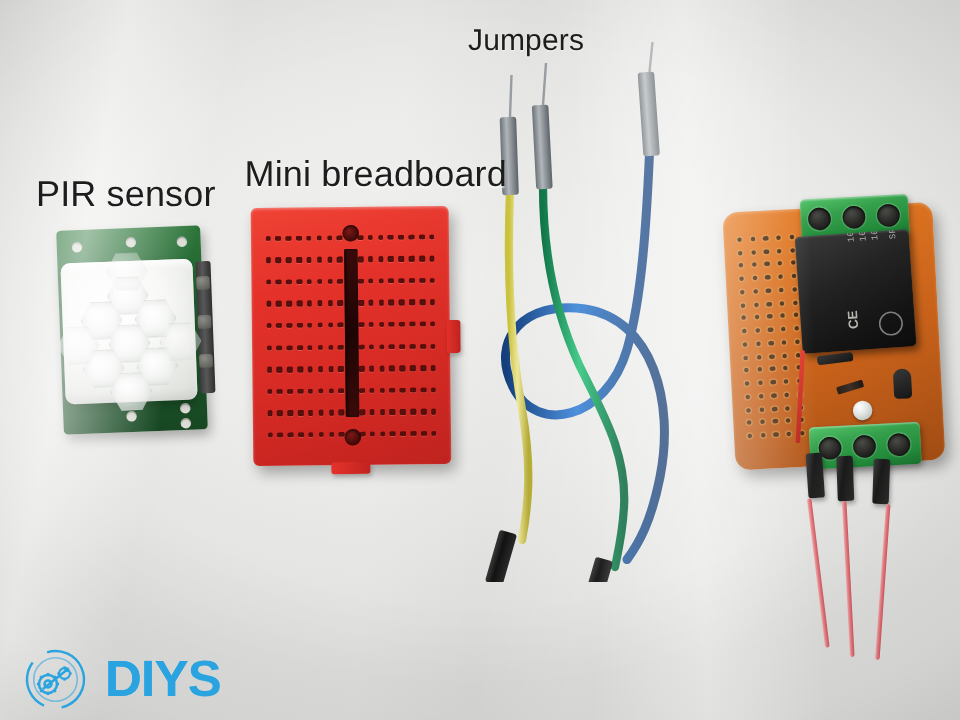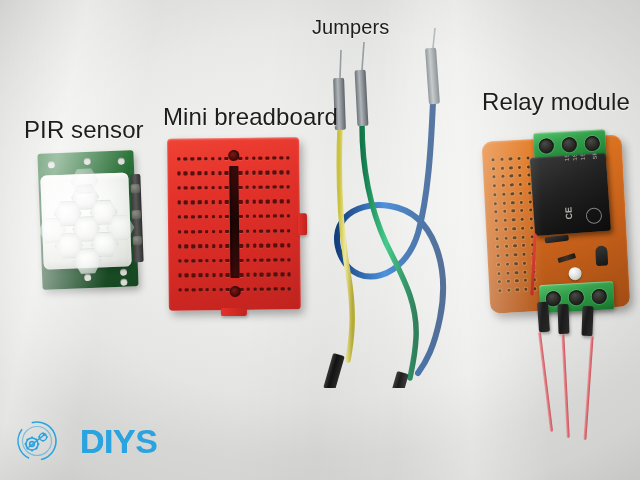--- a/index.html
+++ b/index.html
@@ -284,25 +284,25 @@
     position: absolute;
     width: 3px;
     background: linear-gradient(90deg, #f2a8ab, #e0767c 50%, #c9565d);
     border-radius: 2px;
   }
 
   
   #logo {
     position: absolute;
     left: 14px;
-    bottom: 16px;
+    bottom: 4px;
     height: 46px;
     display: flex;
     align-items: center;
-    gap: 20px;
+    gap: 10px;
   }
   #logo-mark { width: 46px; height: 46px; display:block; }
   .logo-text {
     font-family: "Liberation Sans", sans-serif;
     font-size: 34px;
     font-weight: bold;
     letter-spacing: -0.5px;
     line-height: 1;
     display: flex;
     align-items: baseline;
@@ -709,21 +709,20 @@
     <div class="pinkwire" style="left:36px; top:32px; height:104px; transform:rotate(-3deg);"></div>
     <div class="pinkwire" style="left:59px; top:34px; height:104px; transform:rotate(4deg);"></div>
   </div>
 
   <div class="surface-texture"></div>
   <div class="vignette"></div>
 
   <div class="label" id="label-bread">Mini breadboard</div>
   <div class="label" id="label-pir">PIR sensor</div>
   <div class="label" id="label-jumpers">Jumpers</div>
-  <div class="label" id="label-relay">Relay module</div>
 
   <div id="logo">
     <svg id="logo-mark" viewBox="0 0 46 46">
       <circle cx="23" cy="23" r="19" fill="none" stroke="#2aa4e0" stroke-width="1.6" stroke-dasharray="34 12 34 12" transform="rotate(-25 23 23)"></circle>
       <circle cx="23" cy="23" r="14.5" fill="none" stroke="#2aa4e0" stroke-width="1.1" opacity="0.55"></circle>
 
       <g stroke="#2aa4e0" stroke-width="1.7" fill="none">
         <circle cx="18" cy="26" r="6"></circle>
         <circle cx="18" cy="26" r="2.3"></circle>
         <line x1="18" y1="18.6" x2="18" y2="20.2"></line>

